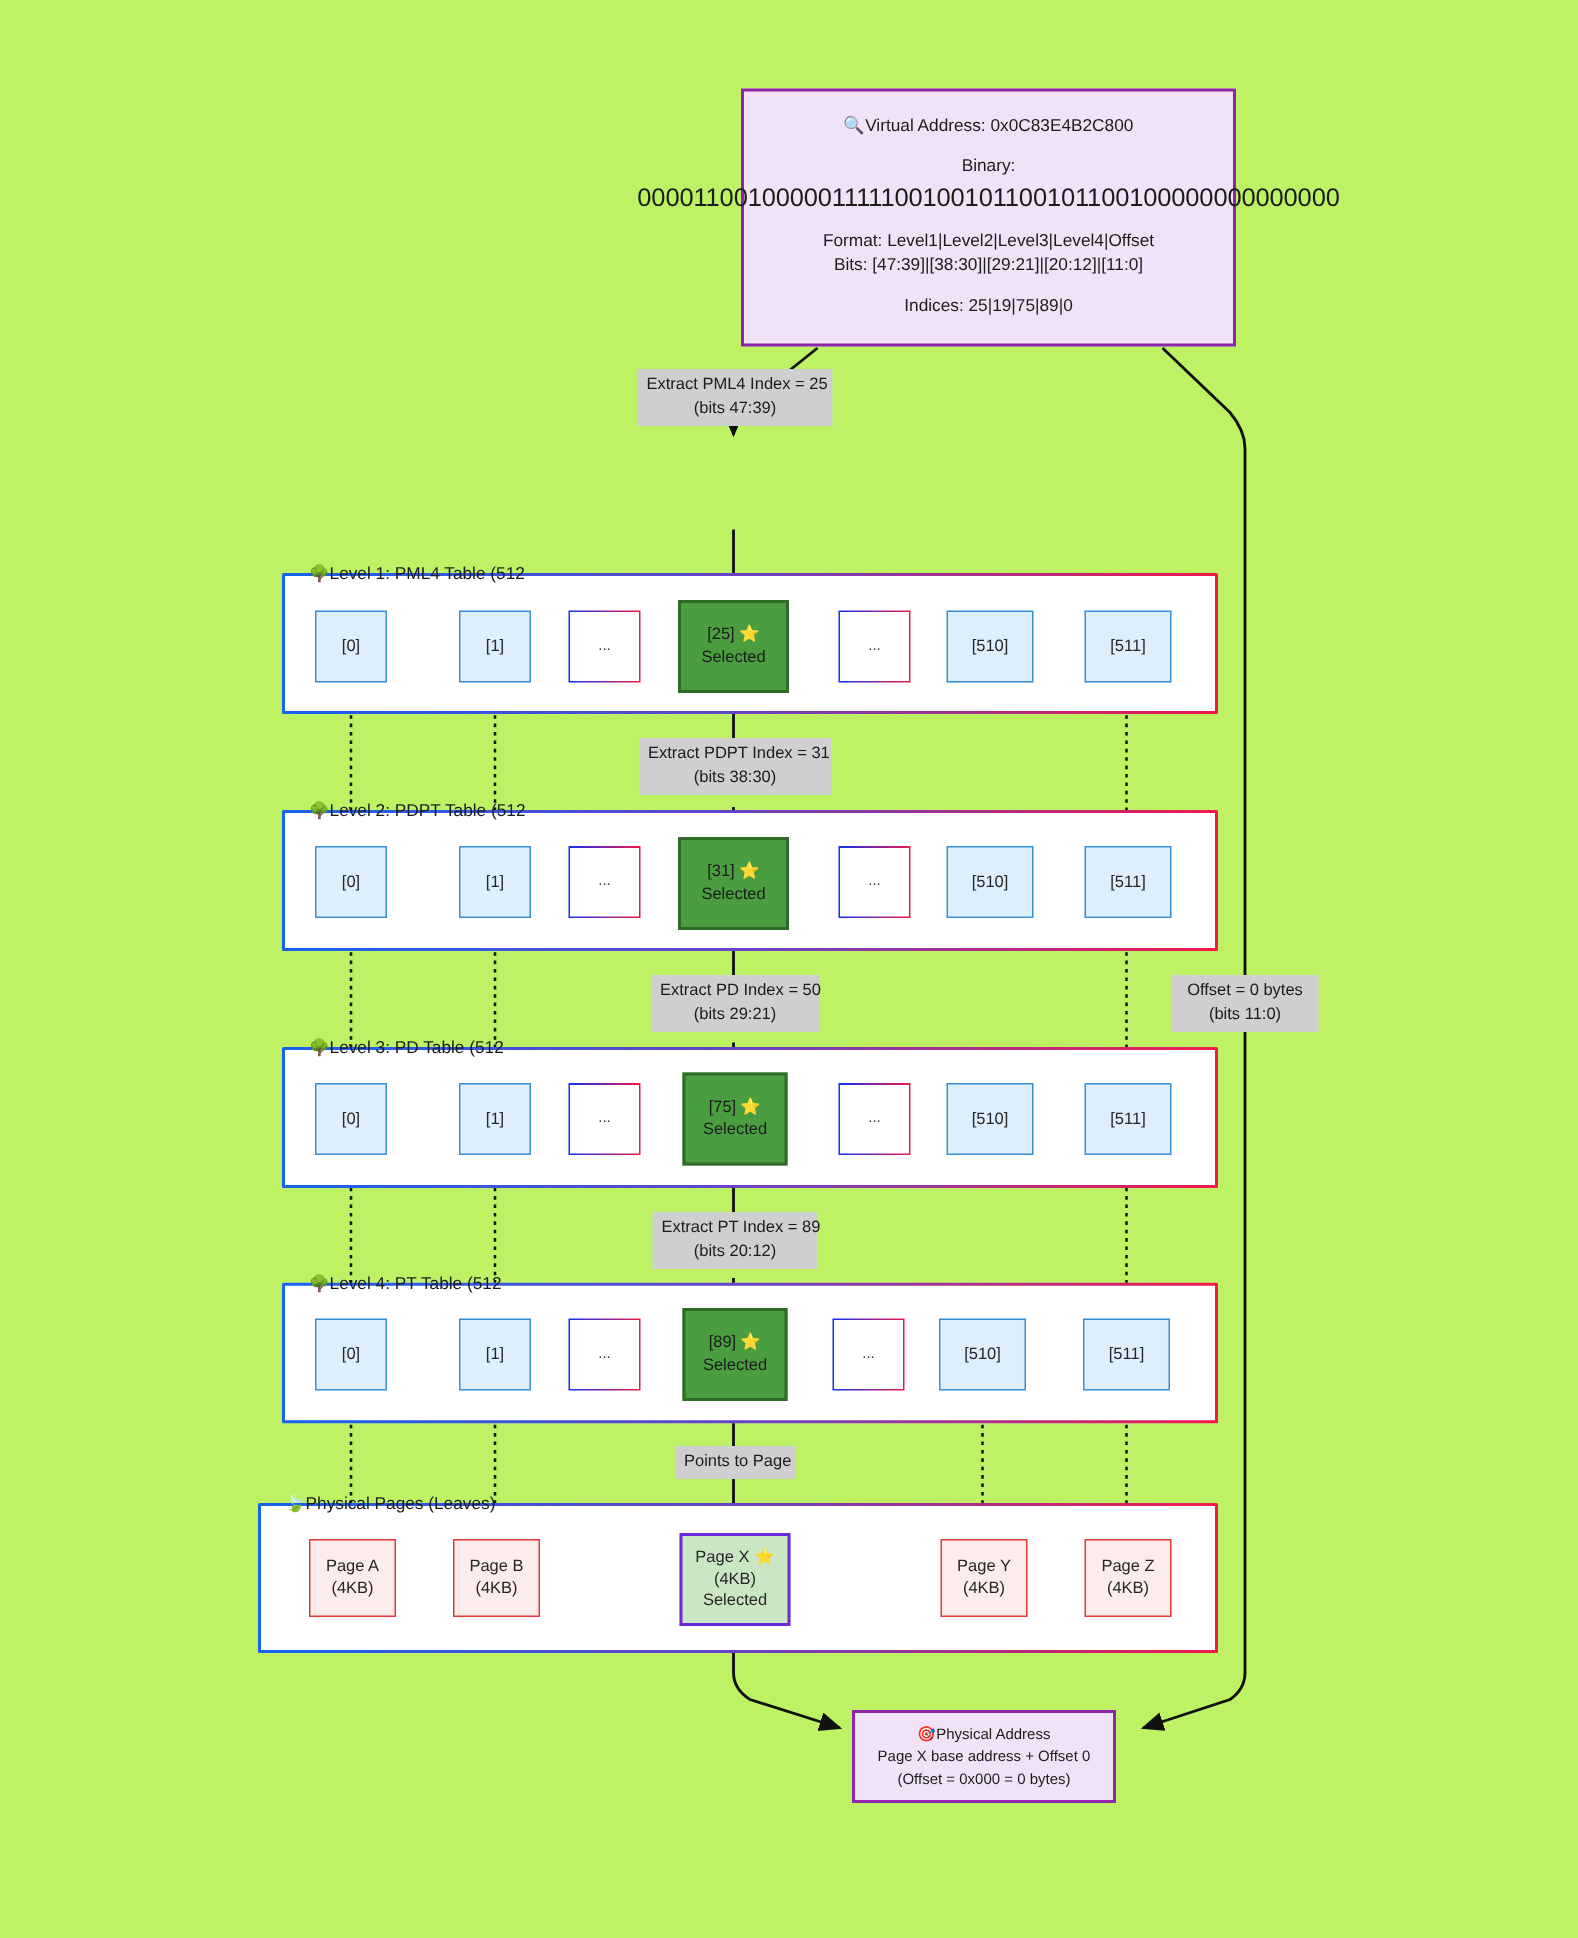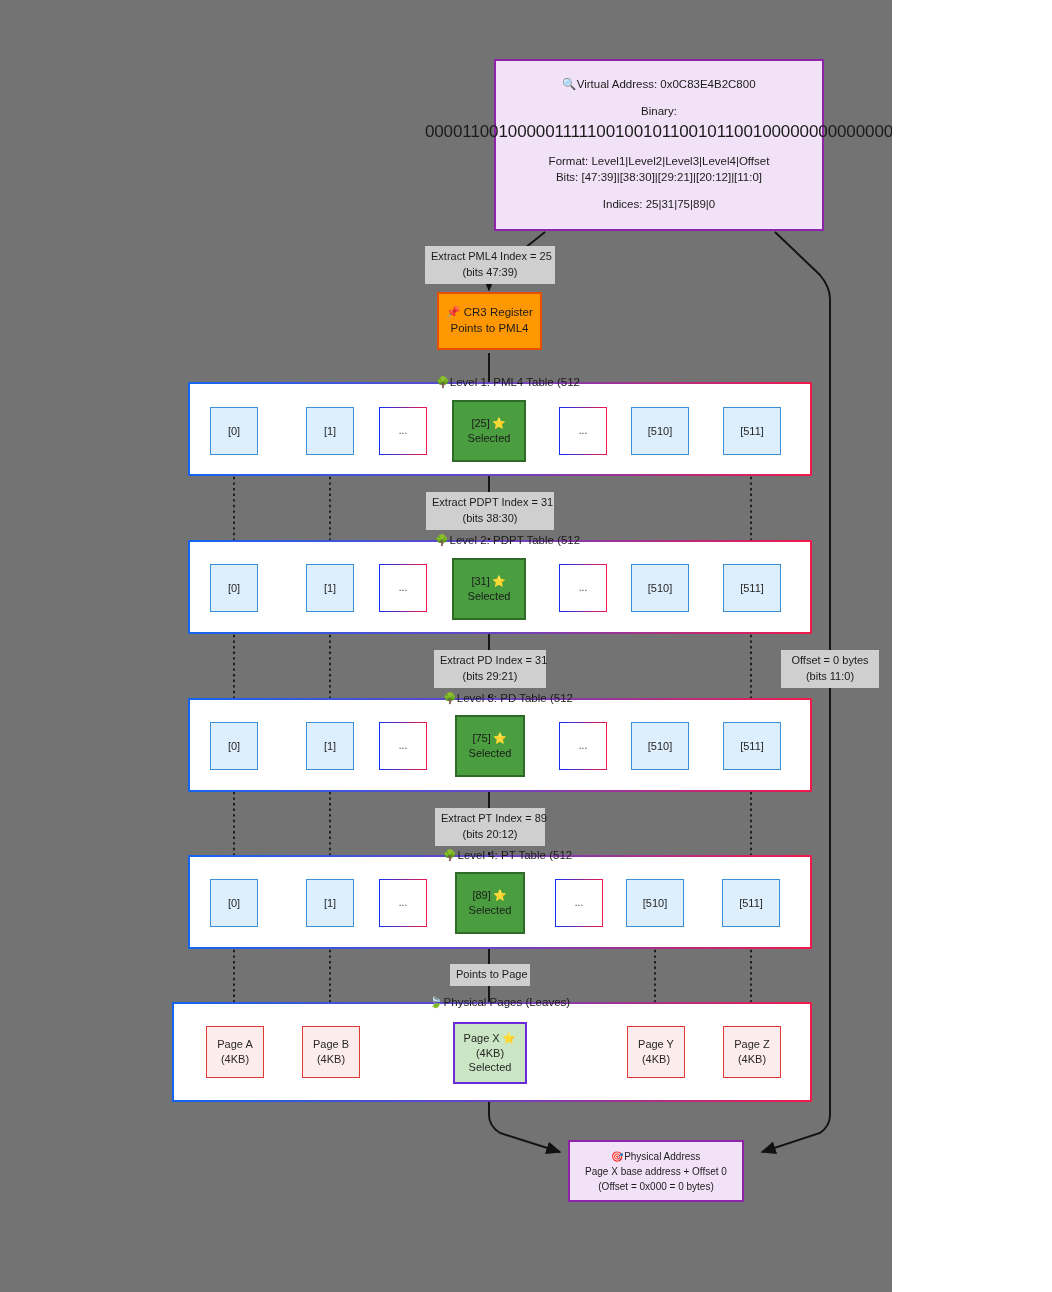--- a/index.html
+++ b/index.html
@@ -6,24 +6,24 @@
     margin: 0;
     padding: 0;
     background: #ffffff;
   }
   body {
     font-family: "Liberation Sans", sans-serif;
     color: #262626;
   }
   #stage {
     position: relative;
-    width: 892px;
+    width: 1052px;
     height: 1292px;
     overflow: hidden;
-    background: #737373;
+    background: #bef264;
   }
   #edges {
     position: absolute;
     left: 0; top: 0;
     width: 1052px;
     height: 1292px;
     pointer-events: none;
   }
   .node {
     position: absolute;
@@ -81,21 +81,20 @@
       linear-gradient(#ffffff, #ffffff),
       linear-gradient(90deg, #1565f0 0%, #6a43c4 50%, #f0194b 100%);
     background-origin: border-box;
     background-clip: padding-box, border-box;
   }
   .level-title {
     position: absolute;
     top: -8px;
     left: 16px;
     right: 0;
-    text-align: center;
     font-size: 11.5px;
     color: #1b1b1b;
     background: transparent;
     white-space: nowrap;
   }
   .level-title .emoji { font-size: 11px; }
 
   
   .cell {
     position: absolute;
@@ -214,58 +213,52 @@
     <div class="va-line">
       <span>🔍</span><span>Virtual Address: 0x0C83E4B2C800</span>
     </div>
     <div class="va-gap"></div>
     <div class="va-line">Binary:</div>
     <div class="va-line va-binary">000011001000001111100100101100101100100000000000000</div>
     <div class="va-gap"></div>
     <div class="va-line">Format: Level1|Level2|Level3|Level4|Offset</div>
     <div class="va-line">Bits: [47:39]|[38:30]|[29:21]|[20:12]|[11:0]</div>
     <div class="va-gap"></div>
-    <div class="va-line">Indices: 25|31|75|89|0</div>
+    <div class="va-line">Indices: 25|19|75|89|0</div>
   </div>
 
   <div class="step-label" style="left:425px; top:246px; width:130px;">
     <div>Extract PML4 Index = 25</div>
     <div>(bits 47:39)</div>
   </div>
 
   <div class="step-label" style="left:426px; top:492px; width:128px;">
     <div>Extract PDPT Index = 31</div>
     <div>(bits 38:30)</div>
   </div>
 
   <div class="step-label" style="left:434px; top:650px; width:112px;">
-    <div>Extract PD Index = 31</div>
+    <div>Extract PD Index = 50</div>
     <div>(bits 29:21)</div>
   </div>
 
   <div class="step-label" style="left:435px; top:808px; width:110px;">
     <div>Extract PT Index = 89</div>
     <div>(bits 20:12)</div>
   </div>
 
   <div class="step-label" style="left:781px; top:650px; width:98px;">
     <div>Offset = 0 bytes</div>
     <div>(bits 11:0)</div>
   </div>
 
   <div class="step-label" style="left:450px; top:964px; width:80px;">
     <div>Points to Page</div>
   </div>
 
-  <div class="node cr3-box" style="left:437px; top:292px; width:105px; height:58px;">
-    <div>
-      <span>📌</span> <span>CR3 Register</span>
-    </div>
-    <div>Points to PML4</div>
-  </div>
 
   <div class="level-box" style="left:188px; top:382px; width:624px; height:94px;">
     <div class="level-title">
       <span class="emoji">🌳</span><span>Level 1: PML4 Table (512</span>
     </div>
   </div>
   <div class="cell cell-normal" style="left:210px; top:407px; width:48px; height:48px;">
       <span>[0]</span>
     </div>
   <div class="cell cell-normal" style="left:306px; top:407px; width:48px; height:48px;">

